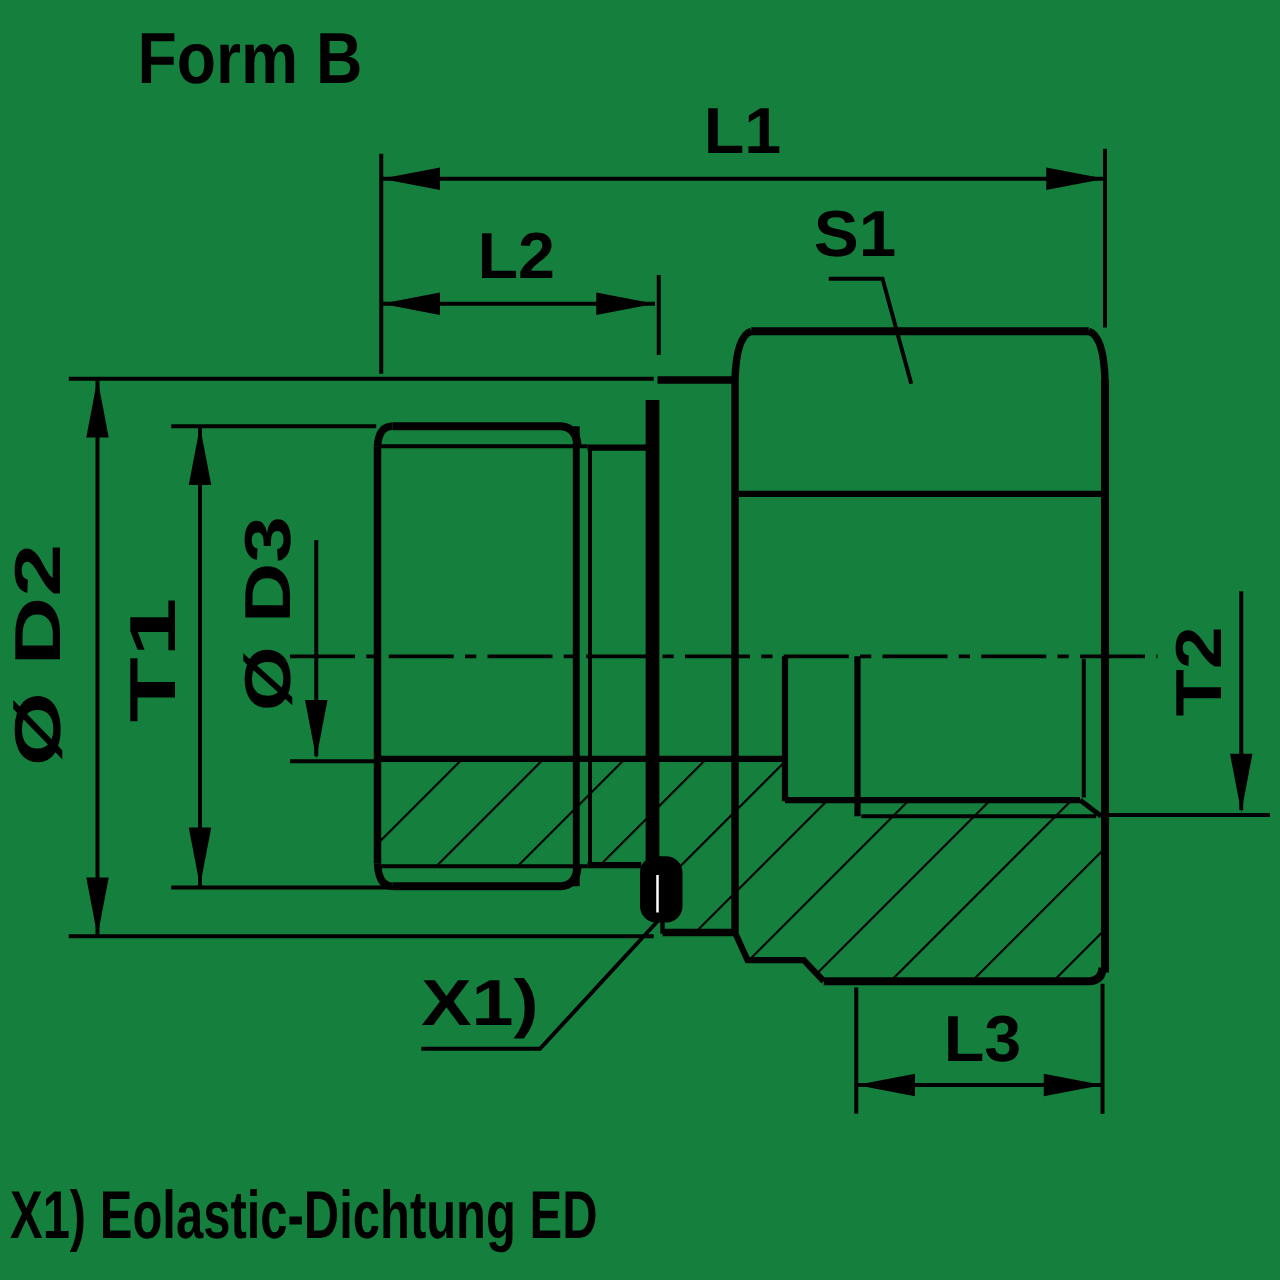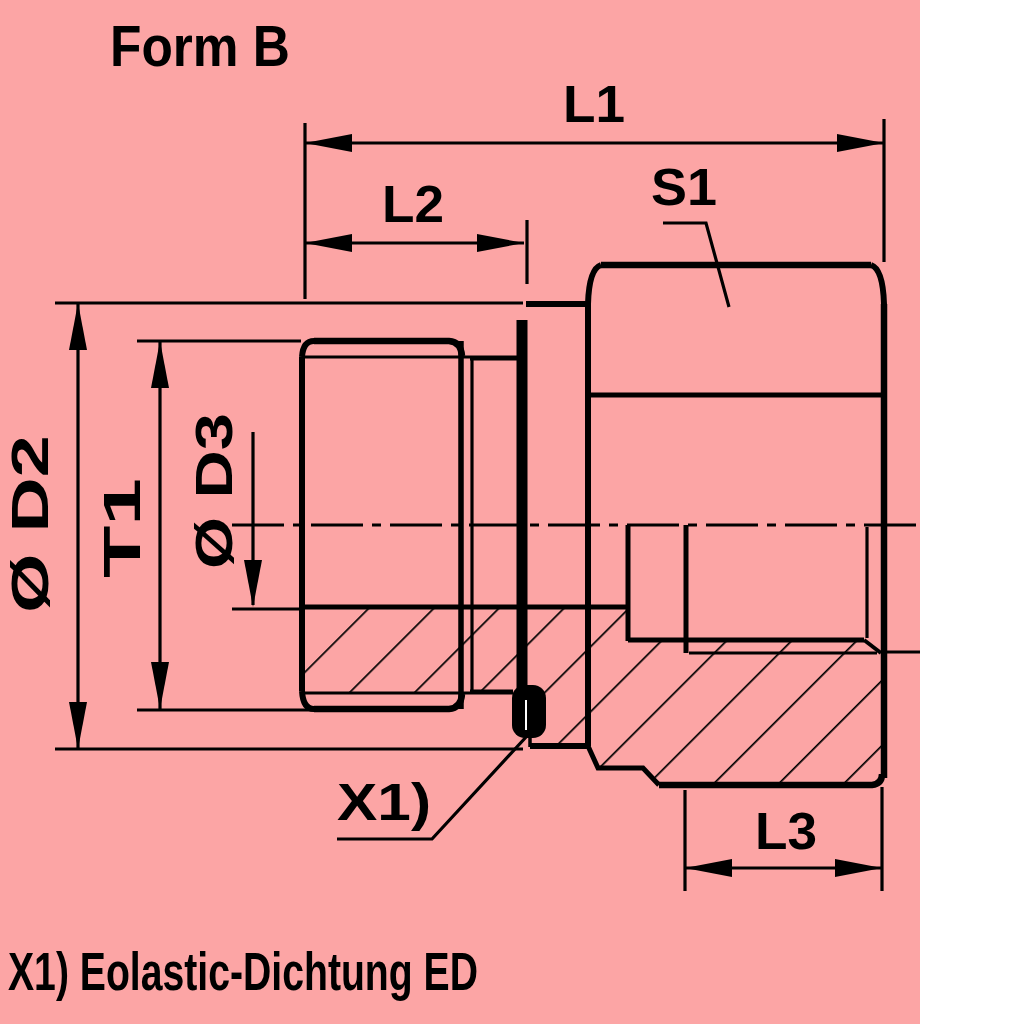--- a/index.html
+++ b/index.html
@@ -1,16 +1,16 @@
 <!DOCTYPE html>
 <html><head>
 <meta charset="utf-8">
 <style>
   html,body{margin:0;padding:0;background:#ffffff;}
-  .canvas{position:relative;width:920px;height:1024px;background:#fca5a5;overflow:hidden;}
+  .canvas{position:relative;width:1024px;height:1024px;background:#15803d;overflow:hidden;}
   svg{display:block;}
   text{font-family:"Liberation Sans", sans-serif;font-weight:bold;fill:#000000;}
   .lbl{font-size:52px;}
   .title{font-size:58px;}
   .note{font-size:54px;}
 </style>
 </head>
 <body>
 
 <div class="canvas">

